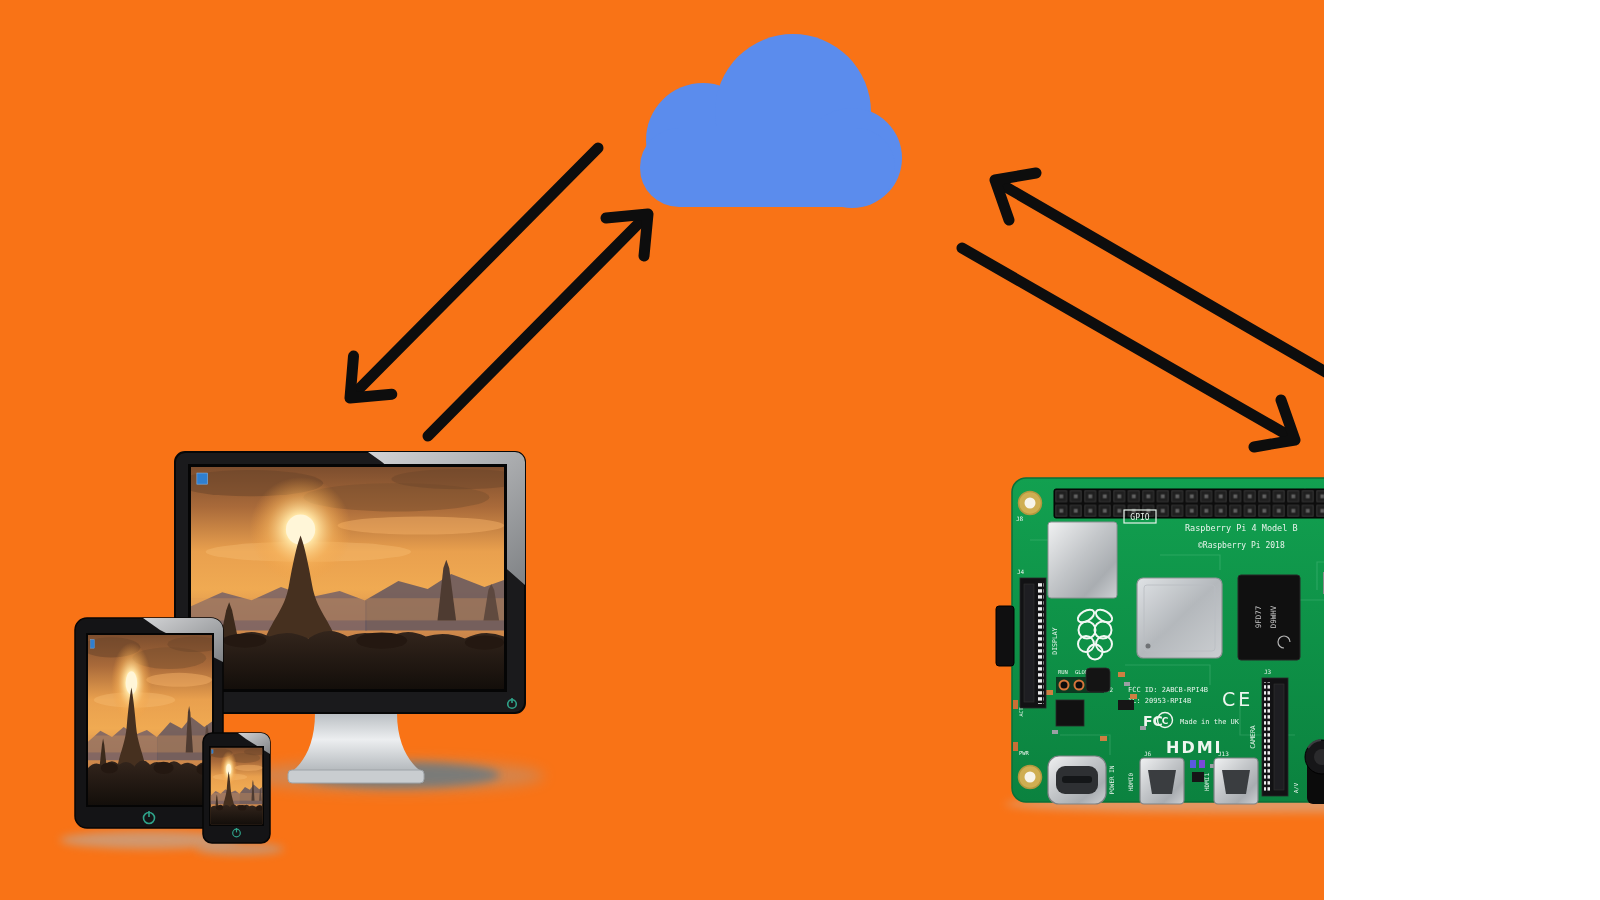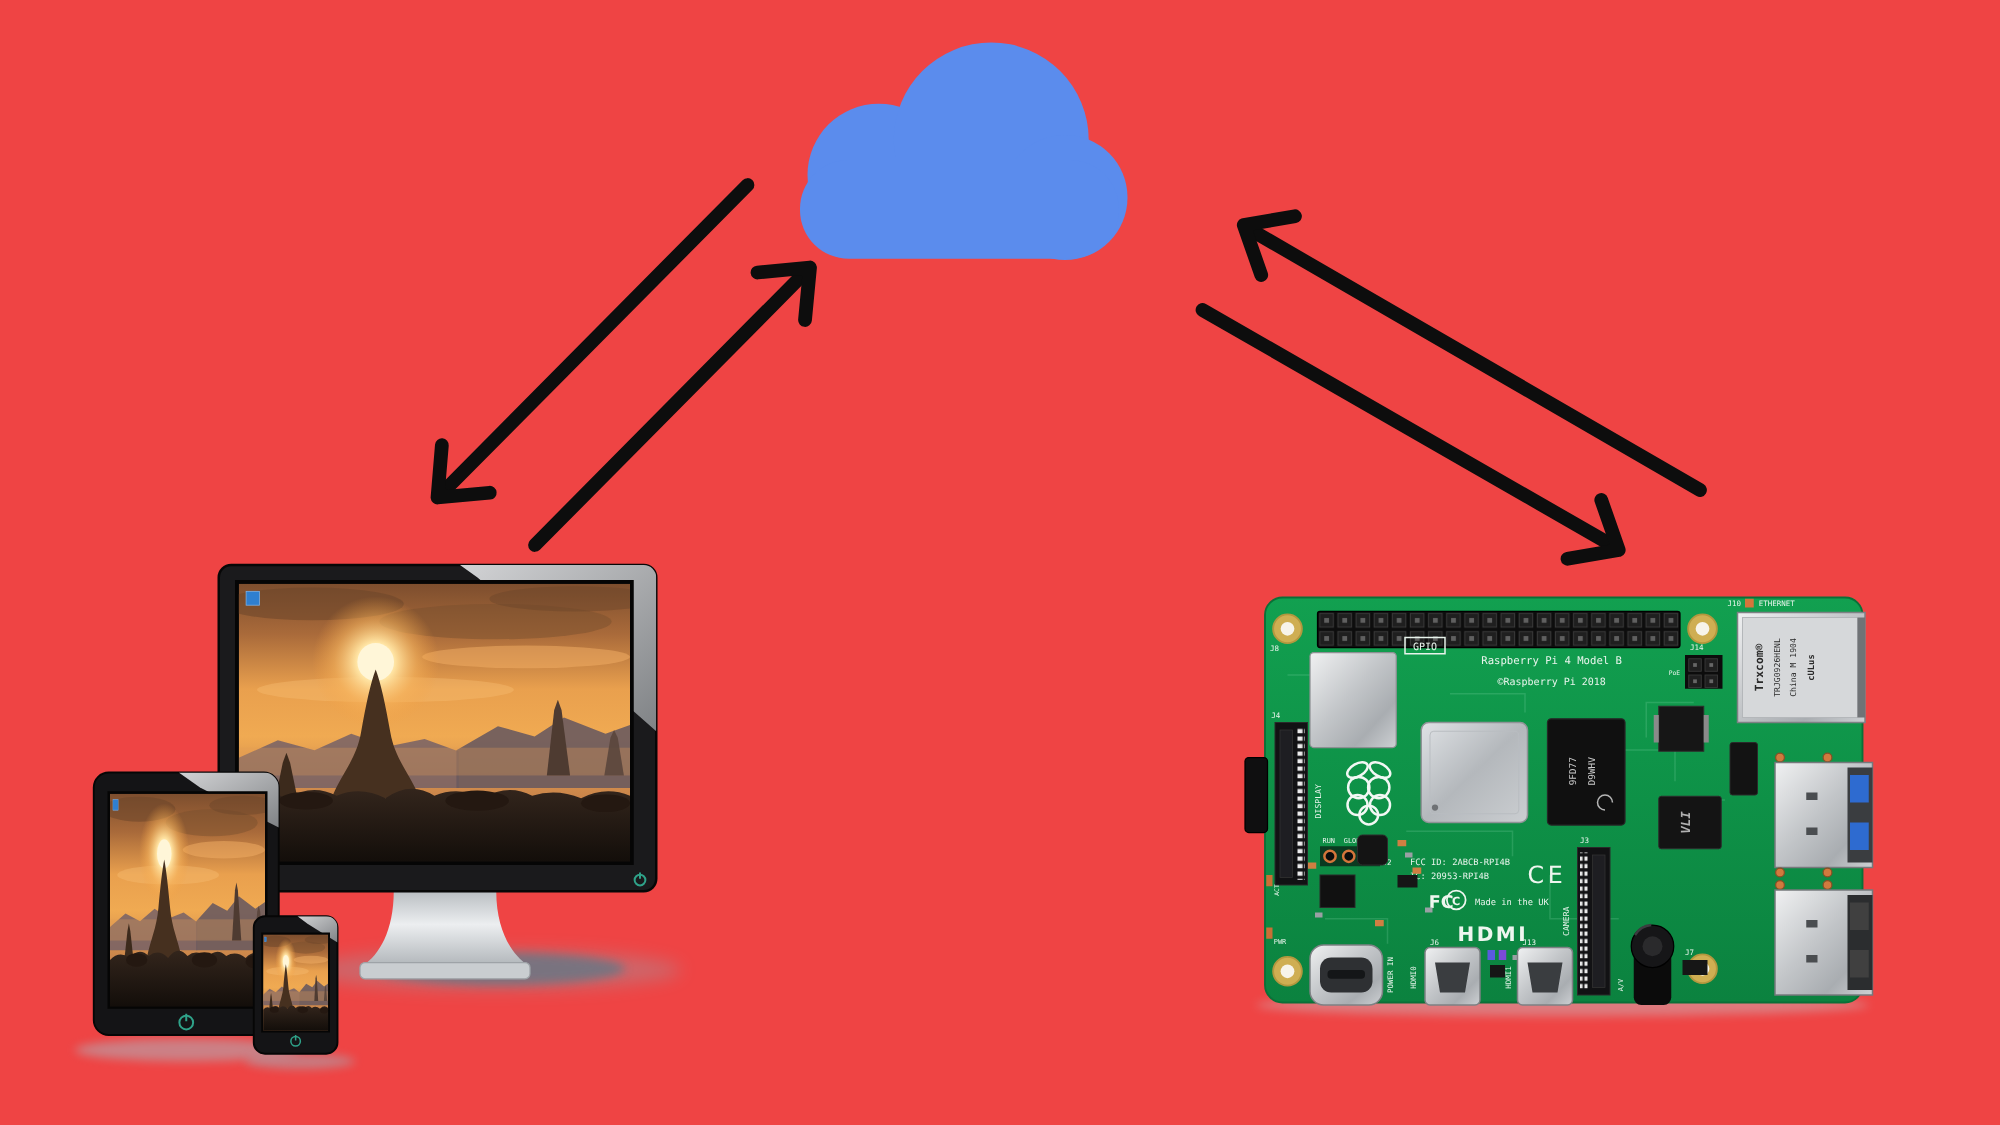--- a/index.html
+++ b/index.html
@@ -1,16 +1,16 @@
 <!DOCTYPE html>
 <html><head>
 <meta charset="utf-8">
 <style>
   html,body{margin:0;padding:0;background:#ffffff;}
-  .stage{position:relative;width:1600px;height:900px;background:#ef4444;overflow:hidden;
+  .stage{position:relative;width:1324px;height:900px;background:#f97316;overflow:hidden;
          font-family:"DejaVu Sans", sans-serif;}
   svg text{user-select:none;}
   .silk{font-family:"DejaVu Sans Mono", monospace;fill:#e8f4ec;}
   .chiptxt{font-family:"DejaVu Sans Mono", monospace;}
 </style>
 </head>
 <body>
 
 <div class="stage">
 <svg width="1600" height="900" viewBox="0 0 1600 900">

